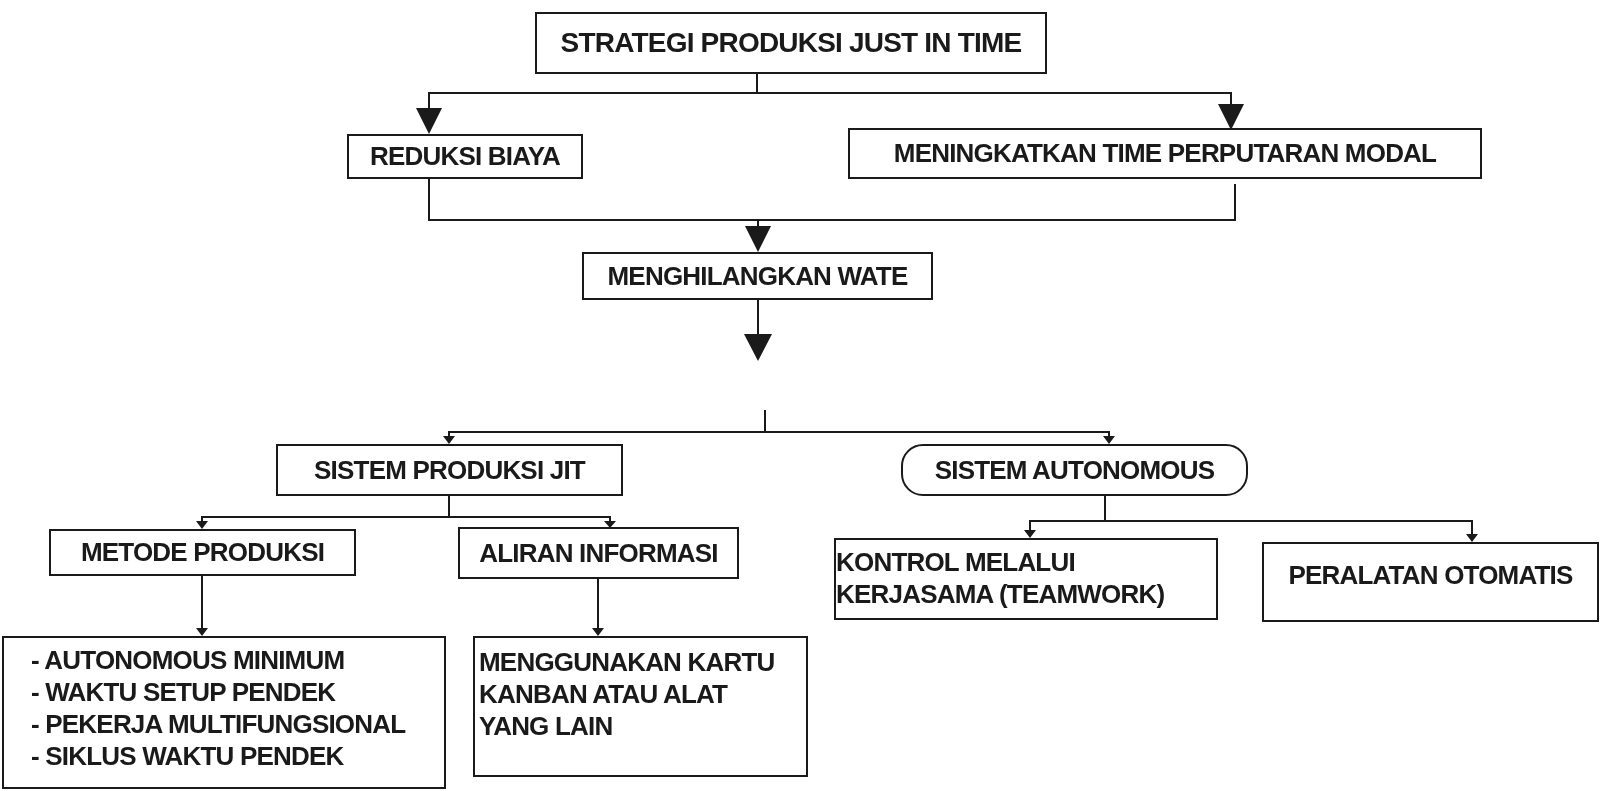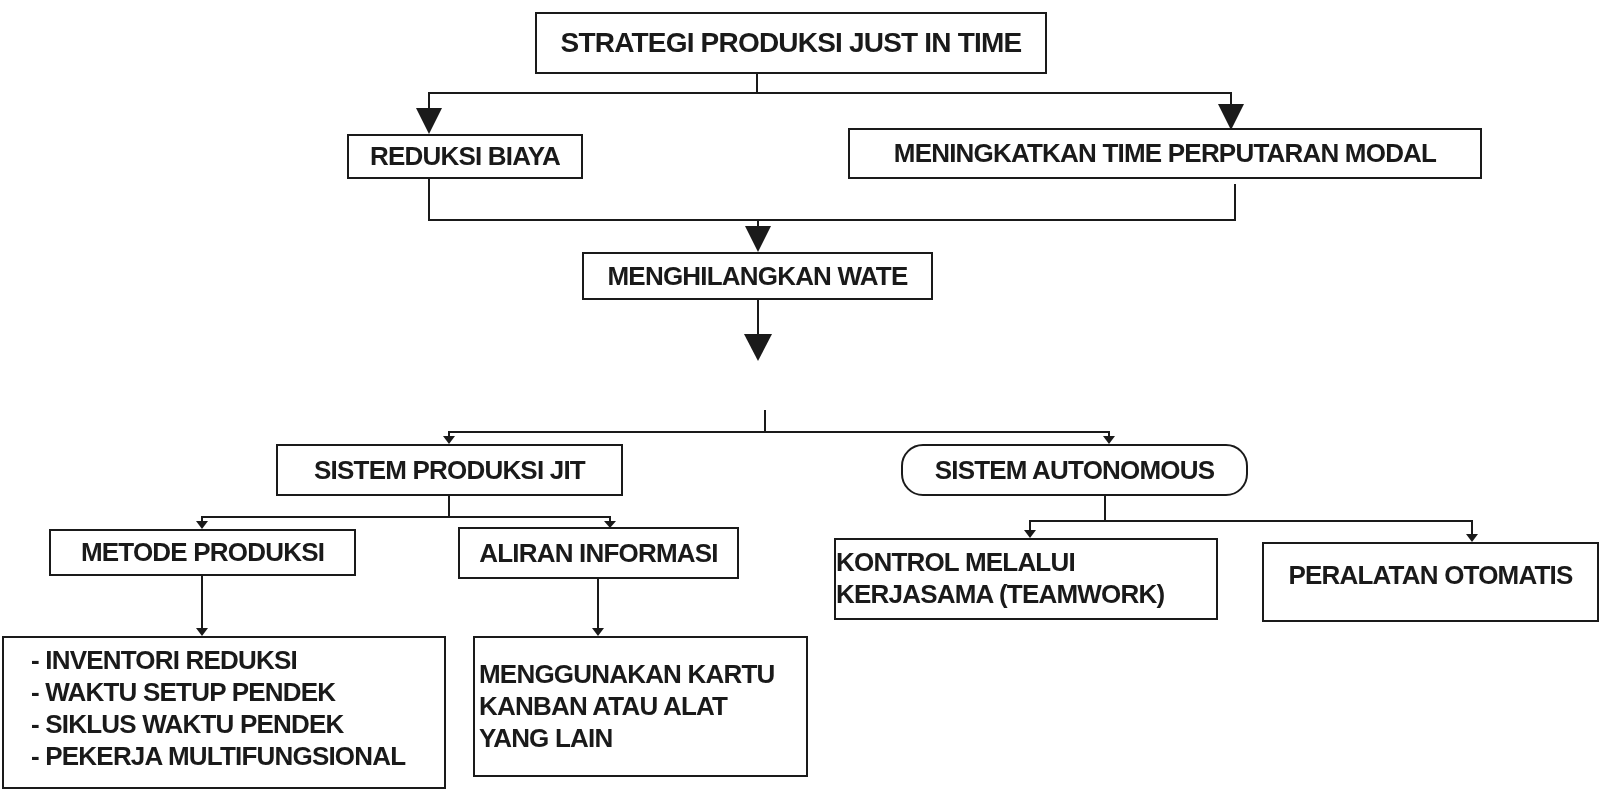--- a/index.html
+++ b/index.html
@@ -93,27 +93,27 @@
 
   <div class="node fs28" style="left:49px; top:529px; width:307px; height:47px;">
     <span>METODE PRODUKSI</span>
   </div>
 
   <div class="node fs28" style="left:458px; top:527px; width:281px; height:52px;">
     <span>ALIRAN INFORMASI</span>
   </div>
 
   <div class="node fs28 multi" style="left:2px; top:636px; width:444px; height:153px; padding:6px 0 0 27px;">
-    <span>- INVENTORI REDUKSI</span>
+    <span>- AUTONOMOUS MINIMUM</span>
     <span>- WAKTU SETUP PENDEK</span>
+    <span>- PEKERJA MULTIFUNGSIONAL</span>
     <span>- SIKLUS WAKTU PENDEK</span>
-    <span>- PEKERJA MULTIFUNGSIONAL</span>
   </div>
 
-  <div class="node fs28 multi" style="left:473px; top:636px; width:335px; height:141px; padding:20px 0 0 4px;">
+  <div class="node fs28 multi" style="left:473px; top:636px; width:335px; height:141px; padding:8px 0 0 4px;">
     <span>MENGGUNAKAN KARTU</span>
     <span>KANBAN ATAU ALAT</span>
     <span>YANG LAIN</span>
   </div>
 
   <div class="node fs28 multi" style="left:834px; top:538px; width:384px; height:82px; padding:6px 0 0 0;">
     <span>KONTROL MELALUI</span>
     <span>KERJASAMA (TEAMWORK)</span>
   </div>
 

